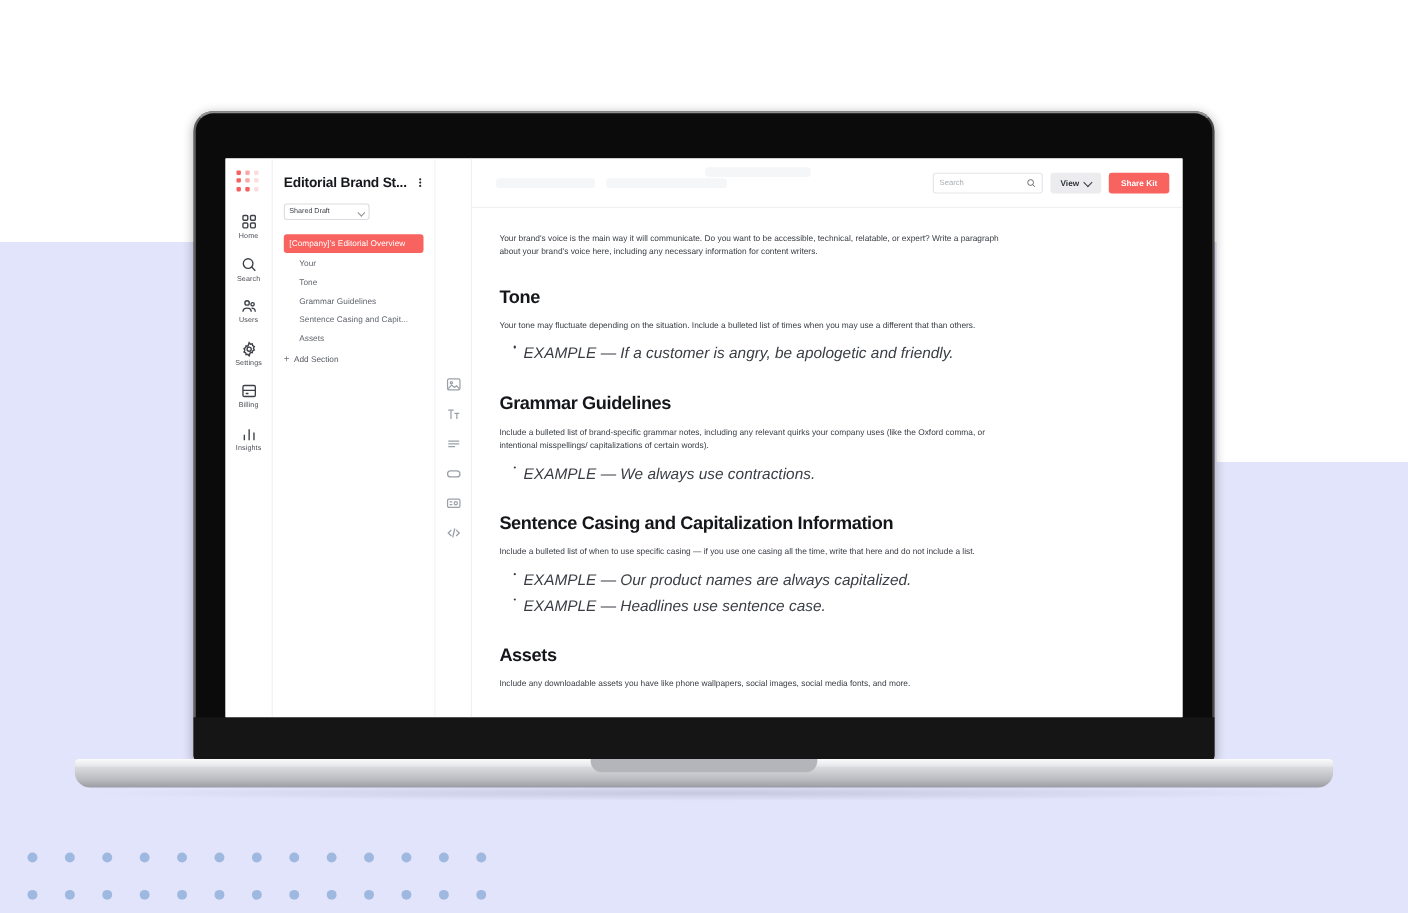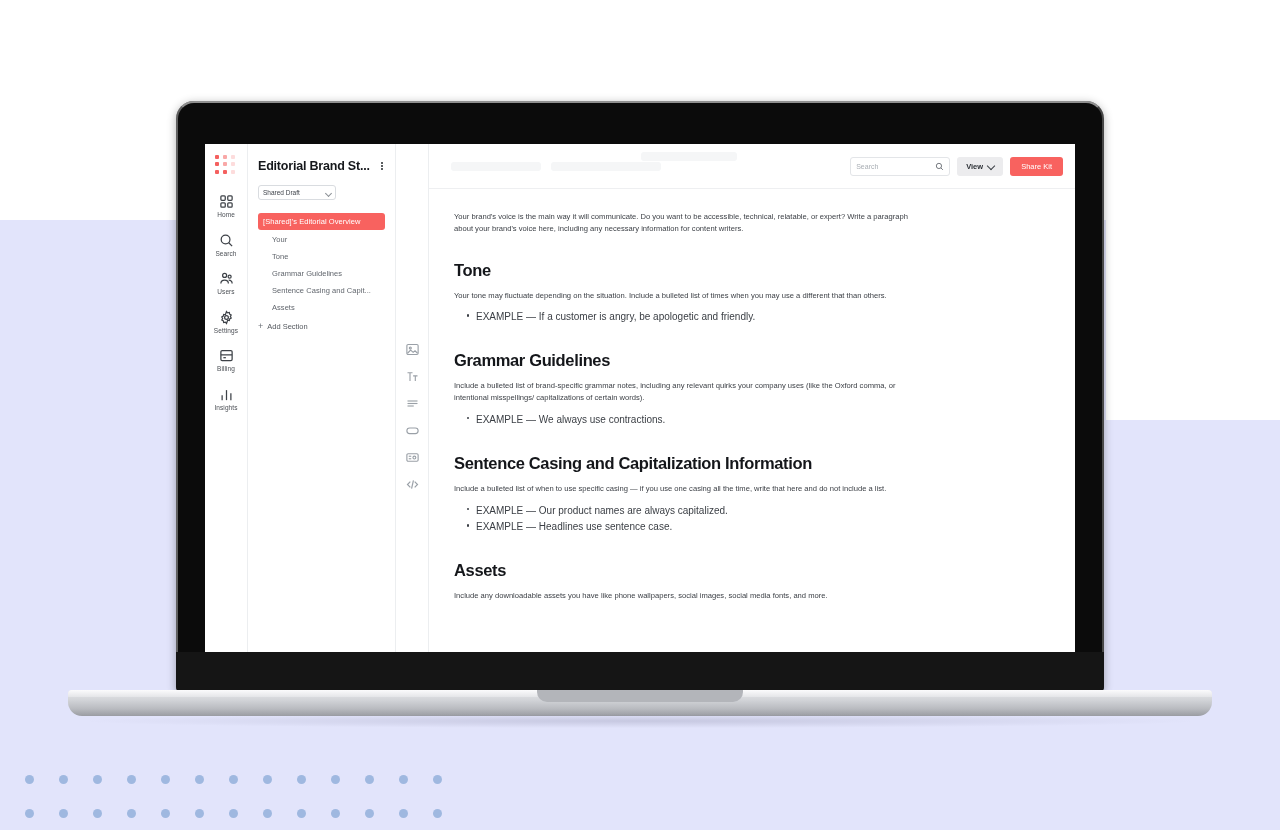--- a/index.html
+++ b/index.html
@@ -310,46 +310,47 @@
     transform: rotate(45deg);
   }
 
   #share-btn {
     height: 19px; padding: 0 11px;
     background: #f8625f;
     border-radius: 3px;
     display: flex; align-items: center;
     cursor: pointer;
   }
-  #share-btn span { font-size: 7.5px; font-weight: normal; color:#ffffff; }
+  #share-btn span { font-size: 7.5px; font-weight: bold; color:#ffffff; }
 
   #doc-body {
     padding: 22px 90px 0 25px;
   }
   .d-h2 {
     font-size: 16.5px;
     font-weight: bold;
     color: #14161a;
     letter-spacing: -.35px;
     margin: 26px 0 10px 0;
   }
   .d-p {
     font-size: 7.6px;
     line-height: 1.55;
     color: #3a3e44;
     margin-bottom: 8px;
     max-width: 455px;
   }
   .d-ul { list-style: none; margin: 0 0 4px 0; padding: 0; }
   .d-ul li {
-    font-size: 10px;
+    font-size: 14px;
     line-height: 1.62;
     color: #3a3e44;
     padding-left: 22px;
     position: relative;
+    font-style: italic;
   }
   .d-ul li::before {
     content: "";
     position: absolute;
     left: 13px; top: 5px;
     width: 2.4px; height: 2.4px;
     border-radius: 50%;
     background: #3a3e44;
   }
 </style>
@@ -485,21 +486,21 @@
               <b></b>
           </div>
         </div>
 
         <div id="status-select">
           <span>Shared Draft</span>
           <span class="chev"></span>
         </div>
 
         <div>
-          <div class="sec-item active">[Shared]'s Editorial Overview</div>
+          <div class="sec-item active">[Company]'s Editorial Overview</div>
           <div class="sec-item">Your</div>
           <div class="sec-item">Tone</div>
           <div class="sec-item">Grammar Guidelines</div>
           <div class="sec-item">Sentence Casing and Capit...</div>
           <div class="sec-item">Assets</div>
         </div>
 
         <div id="add-section">
           <span class="plus">+</span>
           <span>Add Section</span>

